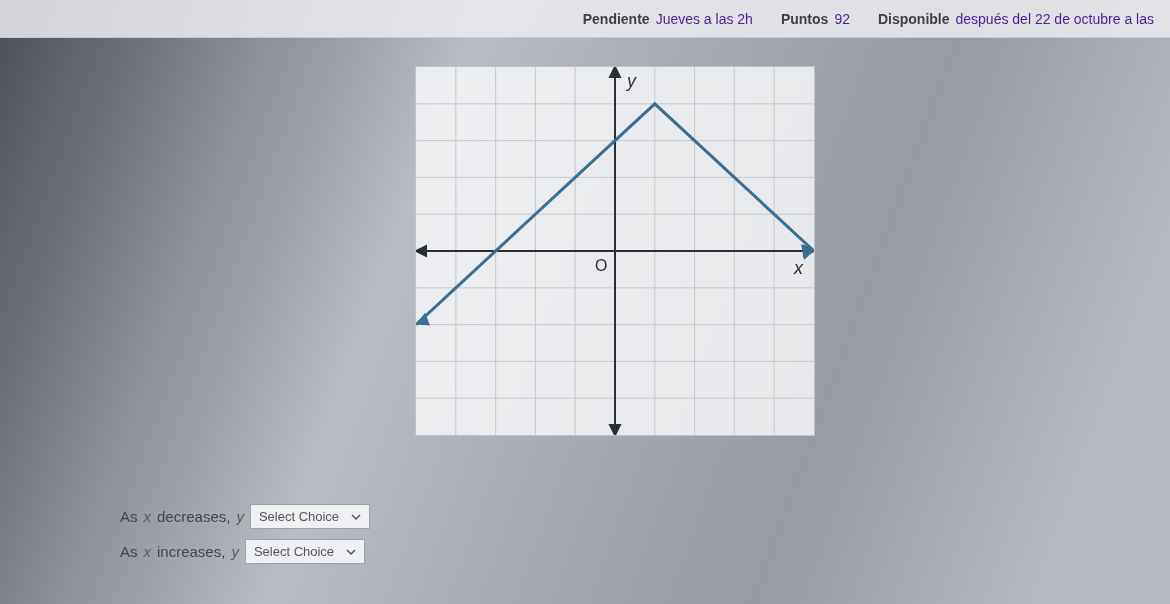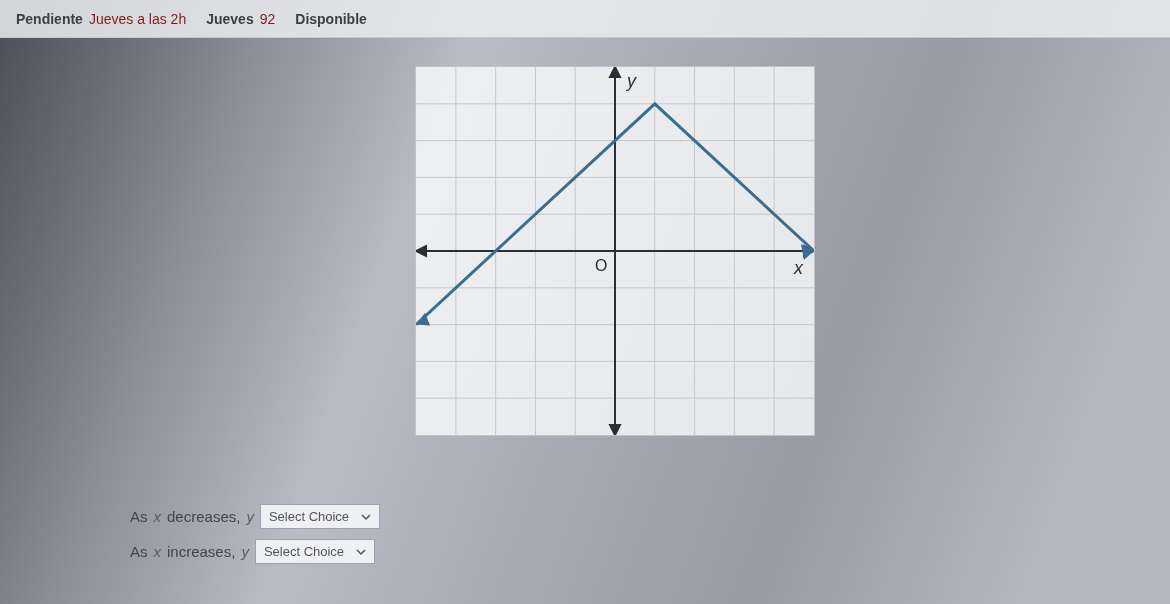--- a/index.html
+++ b/index.html
@@ -11,45 +11,46 @@
     overflow: hidden;
     position: relative;
   }
   .header-bar {
     height: 38px;
     background: rgba(235,236,238,0.85);
     border-bottom: 1px solid #c8c9cc;
     display: flex;
     align-items: center;
     padding: 0 16px;
-    gap: 20px;
+    gap: 28px;
     font-size: 14px;
     color: #555;
+    justify-content: flex-end;
   }
   .header-item { display: flex; align-items: baseline; gap: 6px; }
   .header-label { font-weight: 600; color: #3d3f42; }
-  .header-value { color: #7f1d1d; }
+  .header-value { color: #4c1d95; }
   .content {
     position: relative;
     width: 100%;
     height: calc(100% - 38px);
   }
   .graph-wrap {
     position: absolute;
     left: 415px;
     top: 28px;
     width: 400px;
     height: 370px;
     background: rgba(248,249,250,0.82);
     border: 1px solid #bfc2c8;
   }
   .graph-wrap svg { width: 100%; height: 100%; display:block; }
   .question-block {
     position: absolute;
-    left: 130px;
+    left: 120px;
     bottom: 30px;
     font-size: 15px;
     color: #444;
   }
   .q-row {
     display: flex;
     align-items: center;
     gap: 6px;
     margin-bottom: 10px;
   }
@@ -70,25 +71,26 @@
 </style>
 </head>
 <body>
 
 <div class="header-bar">
   <div class="header-item">
     <span class="header-label">Pendiente</span>
     <span class="header-value">Jueves a las 2h</span>
   </div>
   <div class="header-item">
-    <span class="header-label">Jueves</span>
+    <span class="header-label">Puntos</span>
     <span class="header-value">92</span>
   </div>
   <div class="header-item">
     <span class="header-label">Disponible</span>
+    <span class="header-value">después del 22 de octubre a las</span>
   </div>
 </div>
 
 <div class="content">
 
   <div class="graph-wrap">
     <svg viewBox="0 0 400 370">
 
       <g stroke="#c6c8cc" stroke-width="1">
         <line x1="40" y1="0" x2="40" y2="370"></line>

